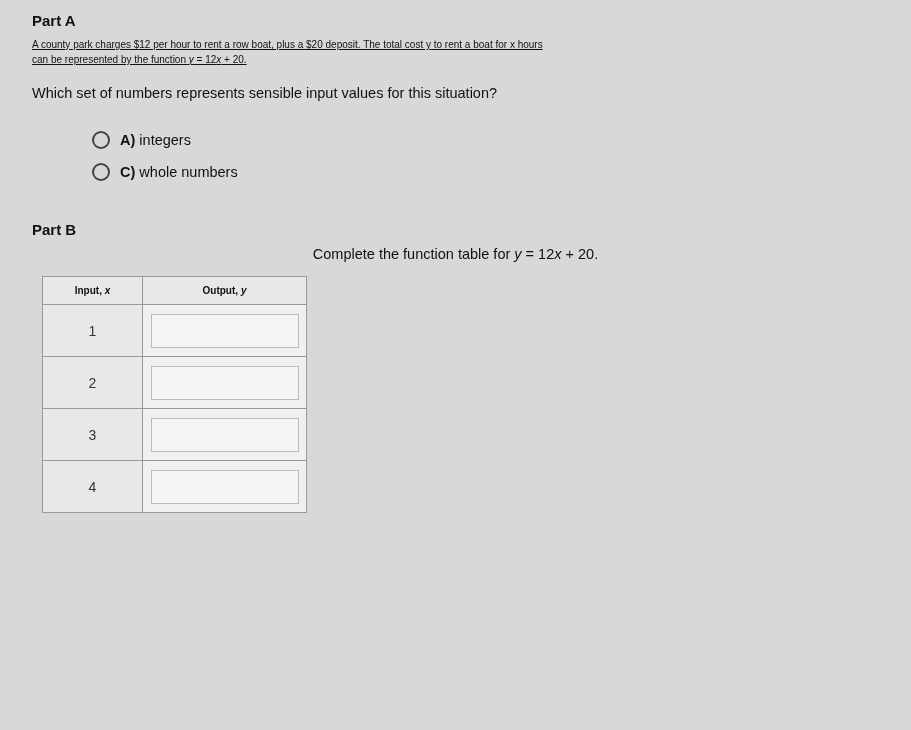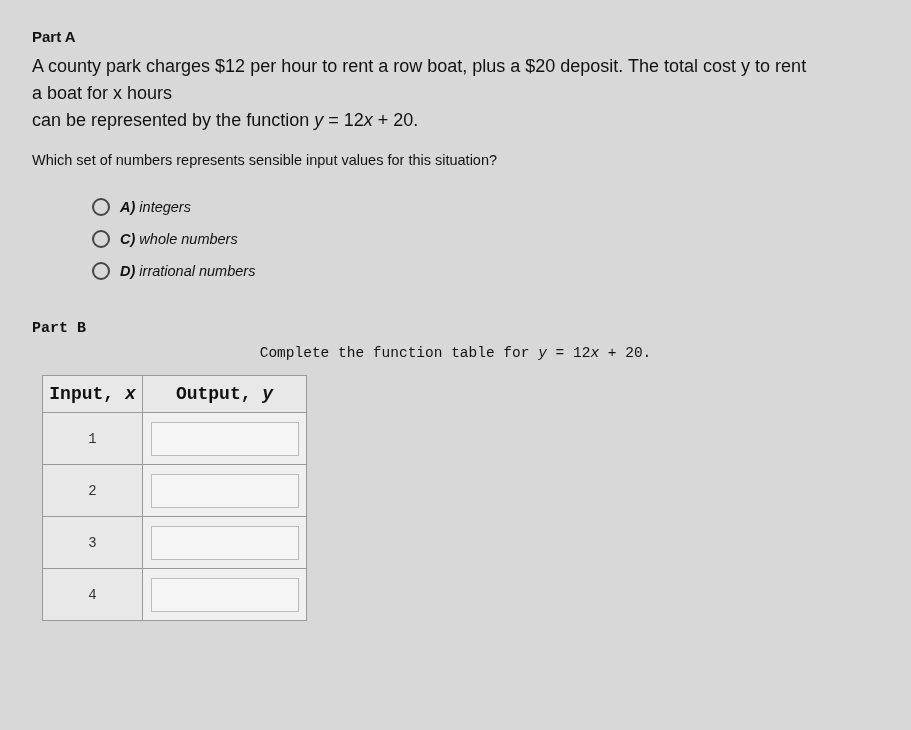--- a/index.html
+++ b/index.html
@@ -12,35 +12,36 @@
       background-color: #d0d0d0;
       font-family: Arial, sans-serif;
       font-size: 15px;
       color: #111;
       width: 911px;
       min-height: 730px;
     }
 
     .page {
       background-color: #d8d8d8;
-      padding: 28px 32px;
+      padding: 12px 32px;
       min-height: 730px;
     }
 
     .part-label {
       font-weight: bold;
       font-size: 15px;
       margin-bottom: 8px;
     }
 
     .part-a-text {
-      font-size: 18px;
+      font-size: 10px;
       line-height: 1.5;
       max-width: 780px;
       margin-bottom: 18px;
+      text-decoration: underline;
     }
 
     .question-text {
       font-size: 14.5px;
       margin-bottom: 30px;
     }
 
     .options-container {
       display: flex;
       flex-direction: column;
@@ -62,30 +63,28 @@
       height: 18px;
       border: 2px solid #444;
       border-radius: 50%;
       background: transparent;
       flex-shrink: 0;
       cursor: pointer;
     }
 
     .option-label {
       font-size: 14.5px;
-      font-style: italic;
     }
 
     .option-label strong {
       font-weight: bold;
     }
 
     .part-b-section {
       margin-top: 22px;
-      font-family: Liberation Mono, monospace;
     }
 
     .part-b-question {
       font-size: 14.5px;
       margin-bottom: 14px;
       text-align: center;
     }
 
     .function-table {
       border-collapse: collapse;
@@ -95,21 +94,21 @@
 
     .function-table th, .function-table td {
       border: 1px solid #999;
       text-align: center;
       padding: 0;
     }
 
     .function-table th {
       background-color: #e8e8e8;
       font-weight: bold;
-      font-size: 18px;
+      font-size: 10px;
       padding: 8px 0;
       width: 100px;
     }
 
     .function-table th:first-child {
       width: 100px;
     }
 
     .function-table th:last-child {
       width: 164px;
@@ -159,24 +158,20 @@
         <div class="option-radio"></div>
         <span class="option-label"><strong>A)</strong> integers</span>
       </div>
 
 
       <div class="option-item">
         <div class="option-radio"></div>
         <span class="option-label"><strong>C)</strong> whole numbers</span>
       </div>
 
-      <div class="option-item">
-        <div class="option-radio"></div>
-        <span class="option-label"><strong>D)</strong> irrational numbers</span>
-      </div>
 
     </div>
   </div>
 
   <div class="part-b-section">
     <div class="part-label">Part B</div>
 
     <div class="part-b-question">
       Complete the function table for <span class="italic-var">y</span> = 12<span class="italic-var">x</span> + 20.
     </div>

